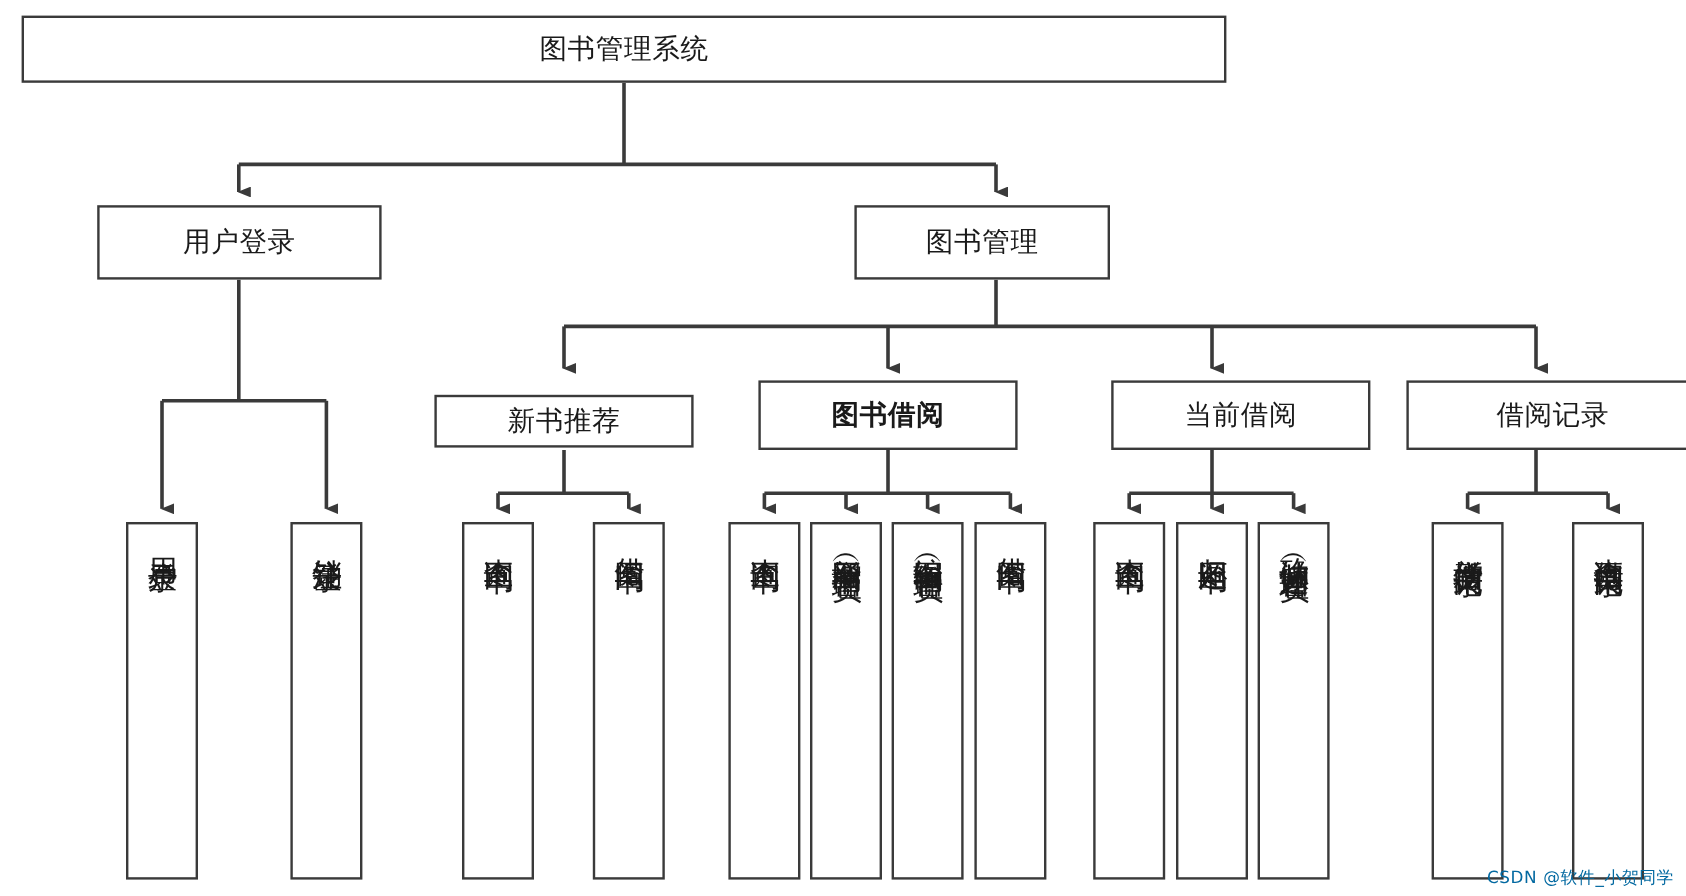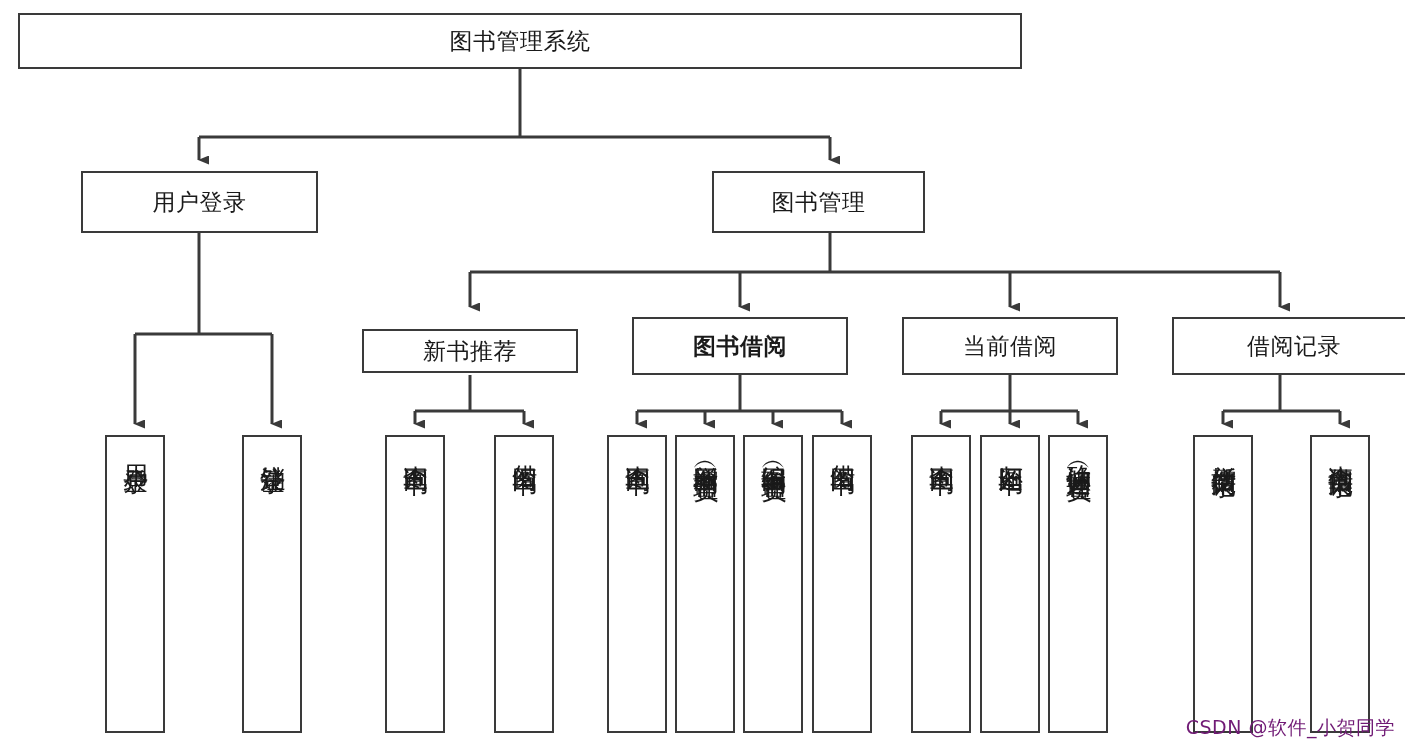--- a/index.html
+++ b/index.html
@@ -60,22 +60,22 @@
     text-orientation: upright;
     font-size: 25px;
     line-height: 1.05;
     letter-spacing: 2px;
     max-height: 100%;
   }
   #watermark {
     position: absolute;
     right: 10px;
     bottom: 6px;
-    font-size: 19px;
-    color: #701a75;
+    font-size: 14px;
+    color: #0369a1;
     white-space: nowrap;
     letter-spacing: 0.5px;
   }
 </style>
 </head>
 <body>
 
 <div id="diagram-root">
 
   <svg id="edge-layer" viewBox="0 0 1405 747" xmlns="http://www.w3.org/2000/svg">
@@ -138,21 +138,21 @@
   <div class="node horizontal" style="left:712px; top:171px; width:213px; height:62px;">
     <span class="node-label">图书管理</span>
   </div>
 
   <div class="node horizontal" style="left:362px; top:317px; width:216px; height:44px;margin-top:12px;">
     <span class="node-label">新书推荐</span>
   </div>
   <div class="node horizontal" style="left:632px; top:317px; width:216px; height:58px;font-weight:bold;">
     <span class="node-label">图书借阅</span>
   </div>
-  <div class="node horizontal" style="left:902px; top:317px; width:216px; height:58px;">
+  <div class="node horizontal" style="left:926px; top:317px; width:216px; height:58px;">
     <span class="node-label">当前借阅</span>
   </div>
   <div class="node horizontal" style="left:1172px; top:317px; width:244px; height:58px;">
     <span class="node-label">借阅记录</span>
   </div>
 
   <div class="node vertical" style="left:105px; top:435px; width:60px; height:298px;">
     <span class="node-label">用户登录</span>
   </div>
   <div class="node vertical" style="left:242px; top:435px; width:60px; height:298px;">

